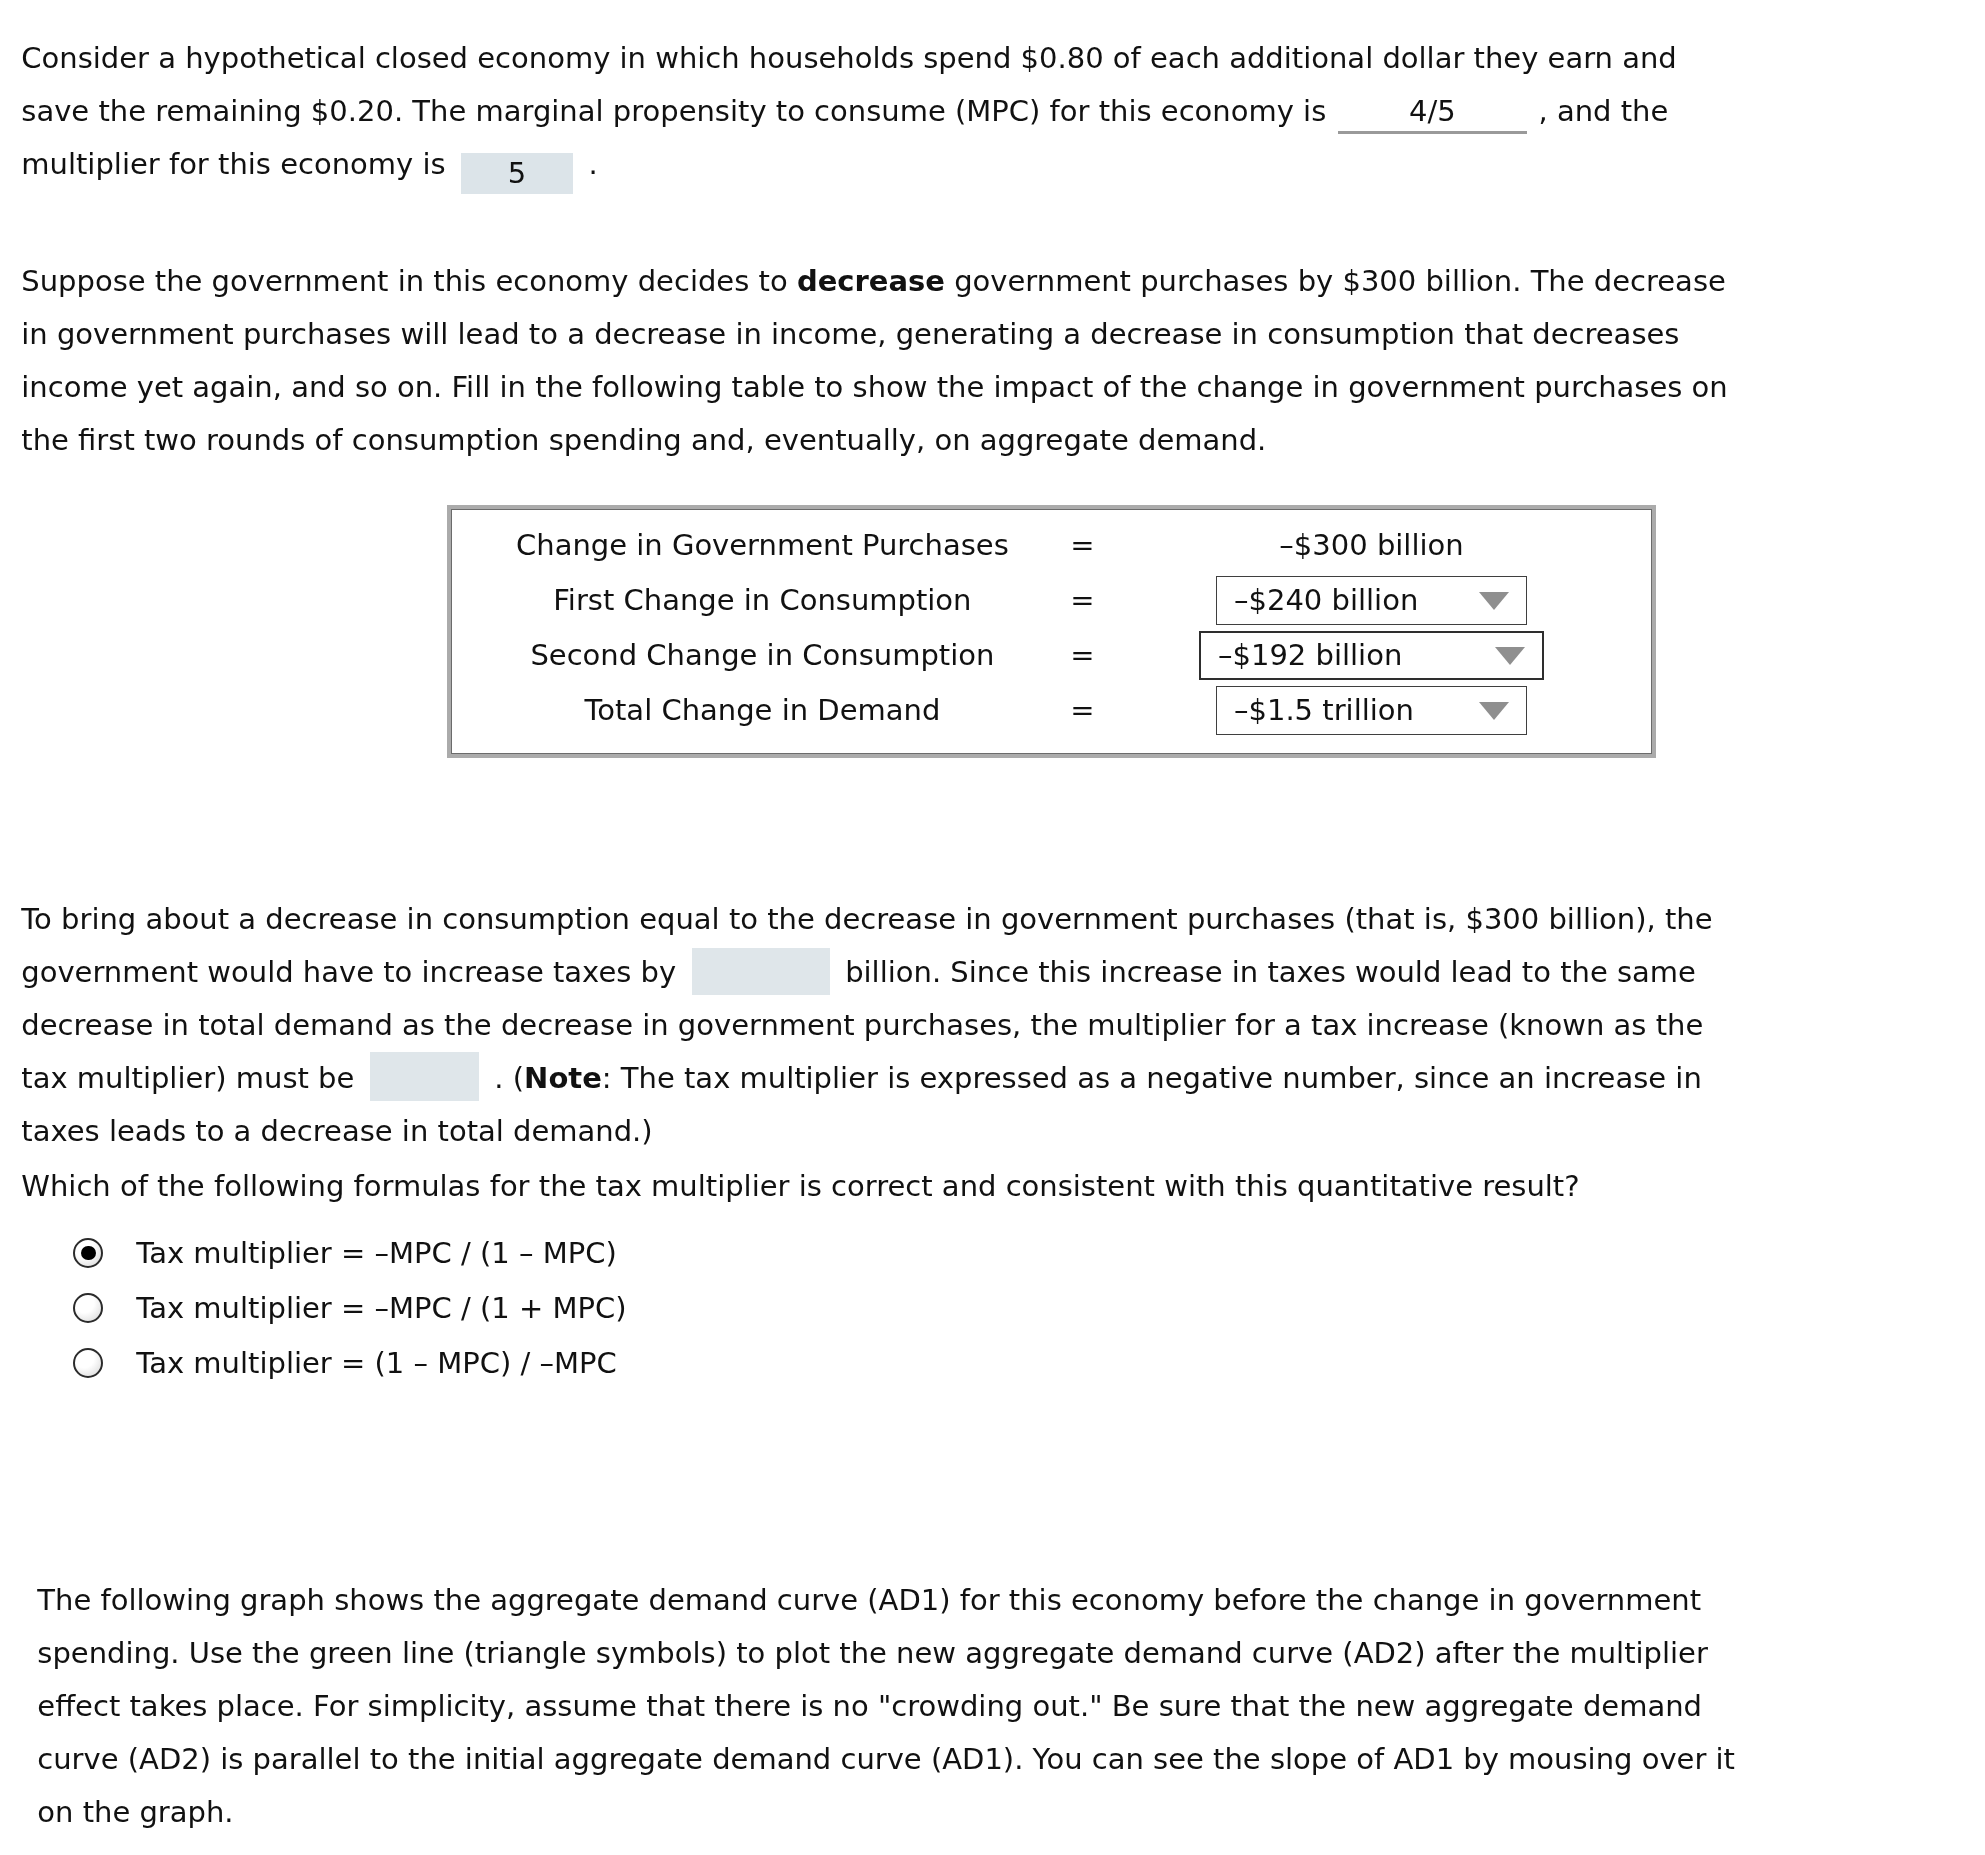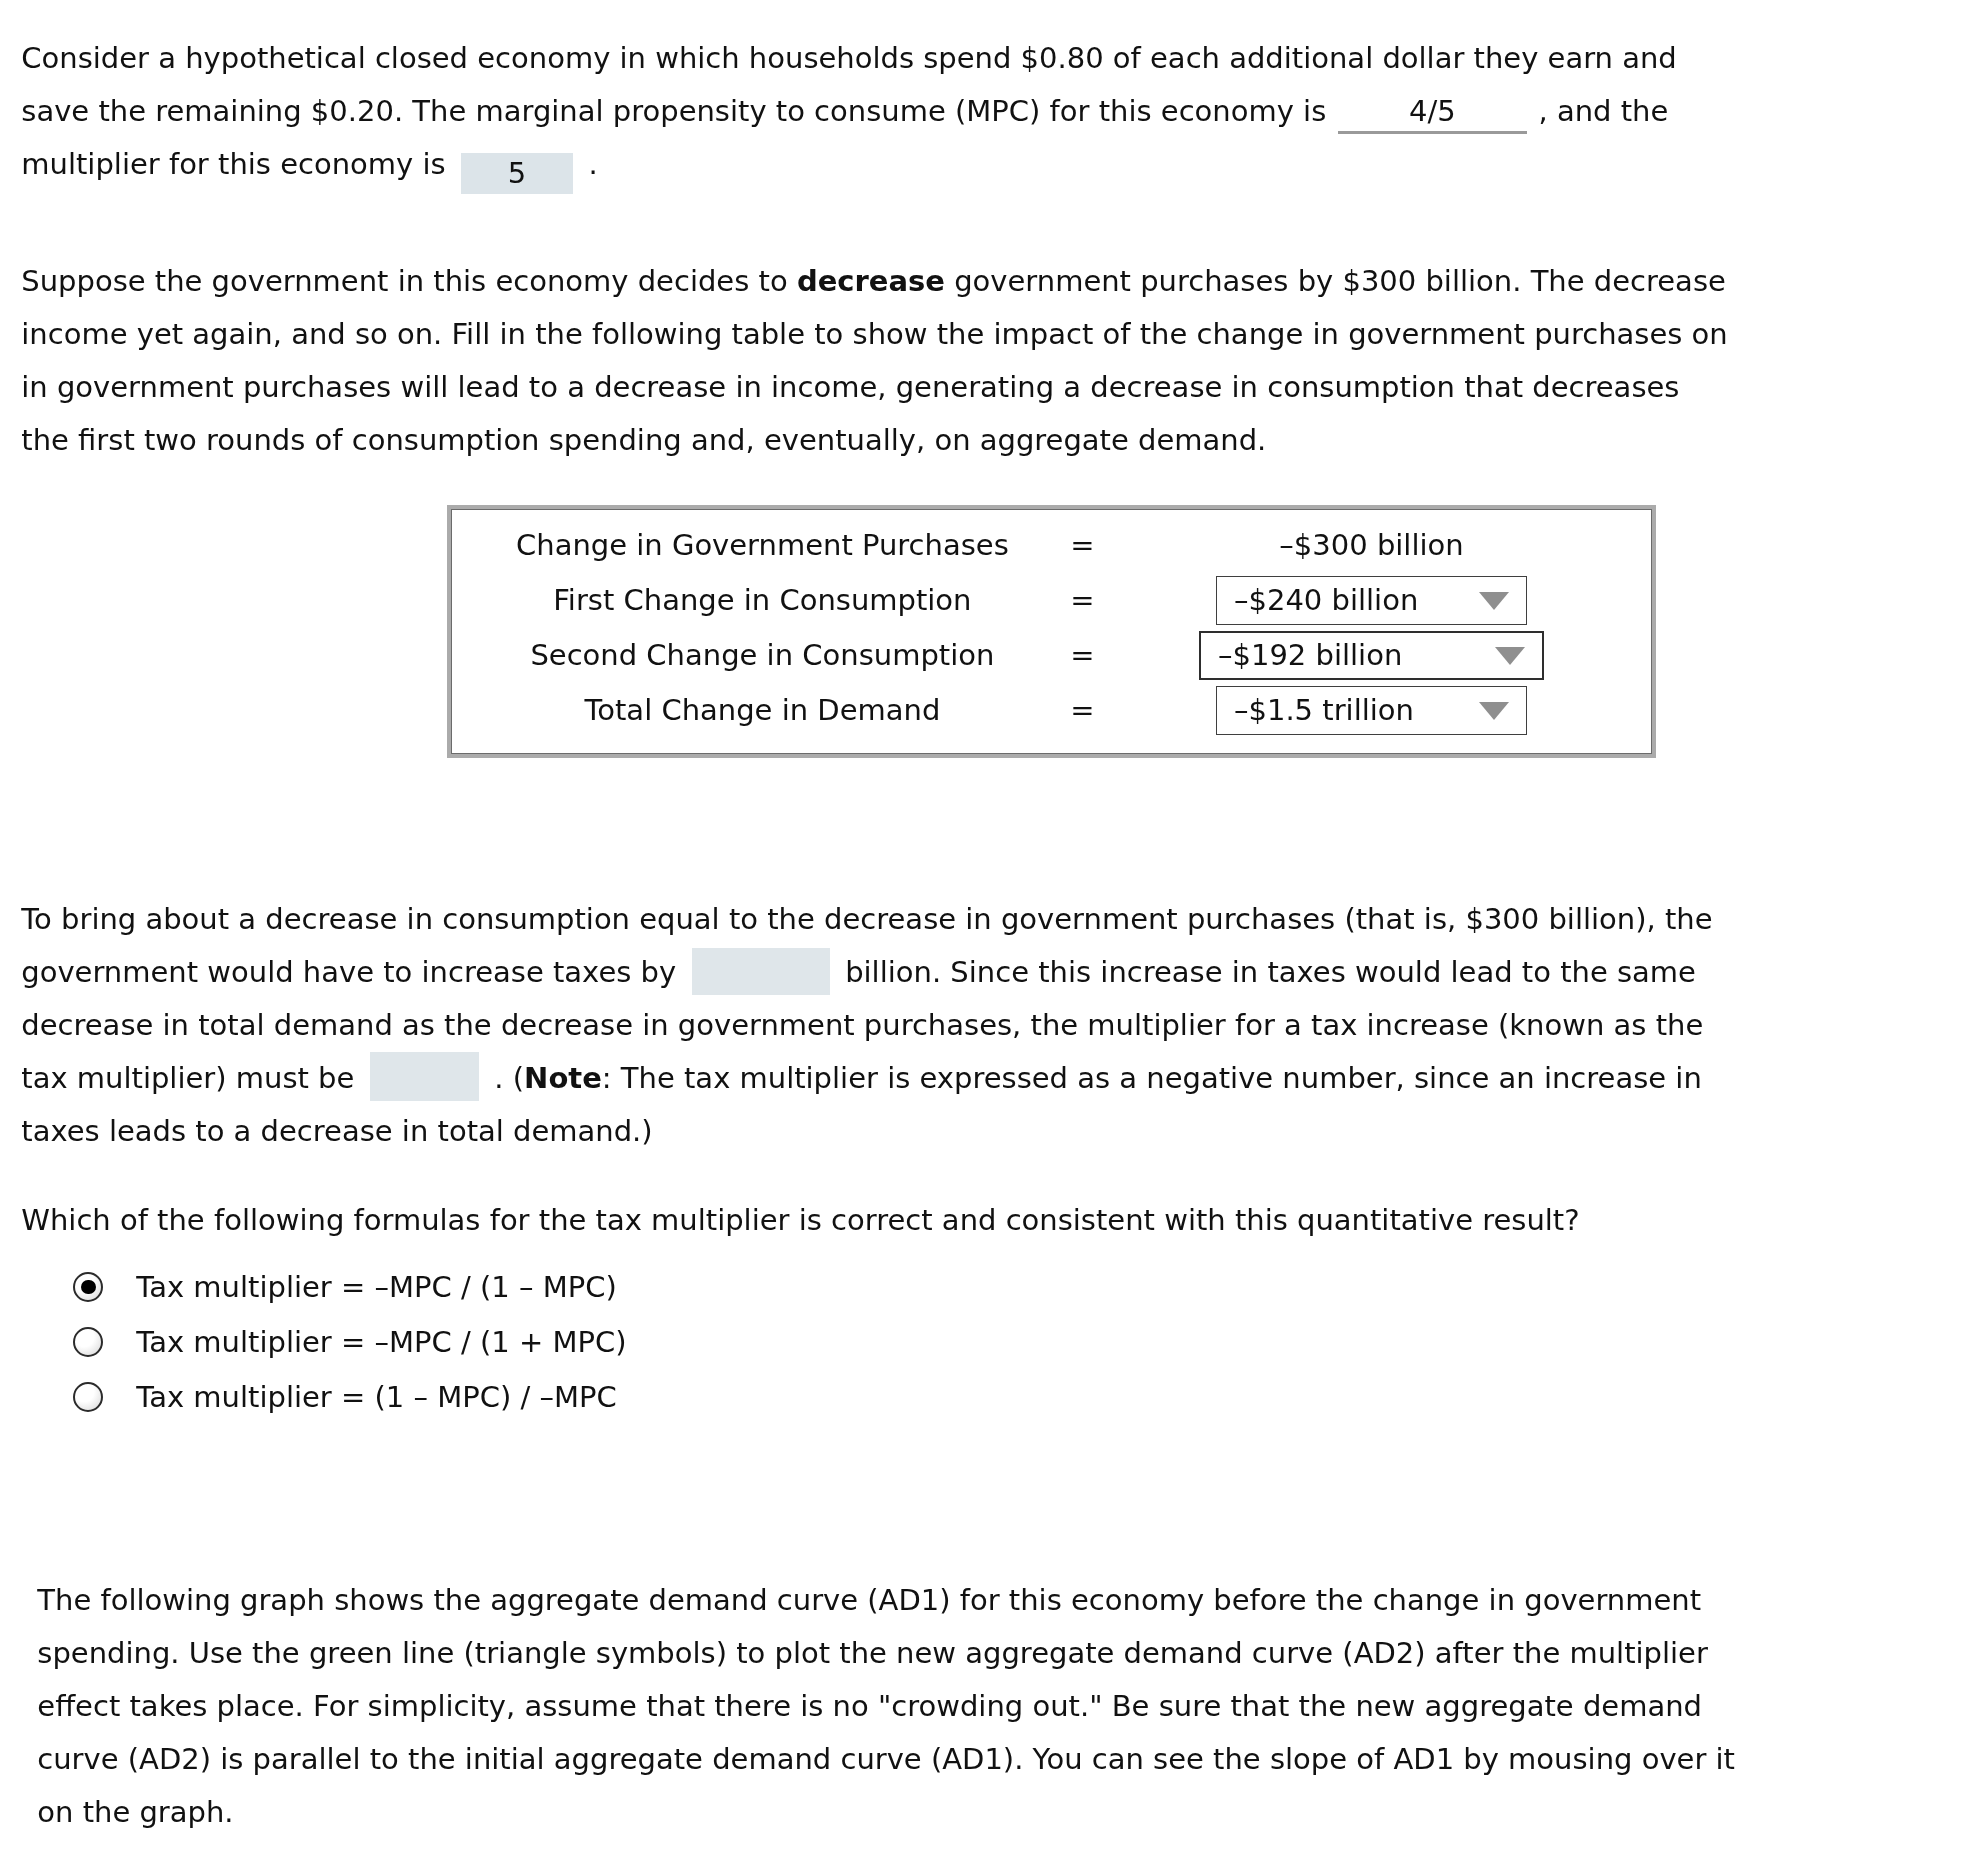--- a/index.html
+++ b/index.html
@@ -42,21 +42,21 @@
     border:1.9px solid #3f3f3f;background:#fff;display:flex;align-items:center;
     padding-left:17px;white-space:nowrap;
   }
   .dropdown.wide{width:345px;border-width:2.9px;border-color:#2e2e2e;}
   .dd-arrow{
     position:absolute;right:17.5px;top:50%;margin-top:-8.7px;width:0;height:0;
     border-left:15.5px solid transparent;border-right:15.5px solid transparent;
     border-top:18.4px solid #8f8f8f;
   }
   
-  .mcq{position:absolute;left:21.3px;top:1194px;}
+  .mcq{position:absolute;left:21.3px;top:1160px;}
   .mcq-q{line-height:53px;white-space:nowrap;}
   .options{margin-top:12.6px;}
   .option{display:flex;align-items:center;height:55px;}
   .radio{
     width:30px;height:30px;box-sizing:border-box;border:2.9px solid #2b2b2b;
     border-radius:50%;margin-left:52px;flex:0 0 30px;
     background:radial-gradient(circle at 35% 30%, #ffffff 40%, #d5d5d5 100%);
     display:flex;align-items:center;justify-content:center;
   }
   .radio .dot{width:14.6px;height:14.6px;border-radius:50%;background:transparent;}
@@ -76,24 +76,24 @@
   <div class="ln">
     <span>multiplier for this economy is</span><span class="ans-box">5</span><span>.</span>
   </div>
 </div>
 
 <div class="para" id="p2" style="top:255px;">
   <div class="ln">
     <span>Suppose the government in this economy decides to </span><span class="bold">decrease</span><span> government purchases by $300 billion. The decrease</span>
   </div>
   <div class="ln">
-    <span>income yet again, and so on. Fill in the following table to show the impact of the change in government purchases on</span>
+    <span>in government purchases will lead to a decrease in income, generating a decrease in consumption that decreases</span>
   </div>
   <div class="ln">
-    <span>in government purchases will lead to a decrease in income, generating a decrease in consumption that decreases</span>
+    <span>income yet again, and so on. Fill in the following table to show the impact of the change in government purchases on</span>
   </div>
   <div class="ln">
     <span>the first two rounds of consumption spending and, eventually, on aggregate demand.</span>
   </div>
 </div>
 
 <div class="answer-table">
   <div class="t-row">
     <div class="t-label">Change in Government Purchases</div>
     <div class="t-eq">=</div>

